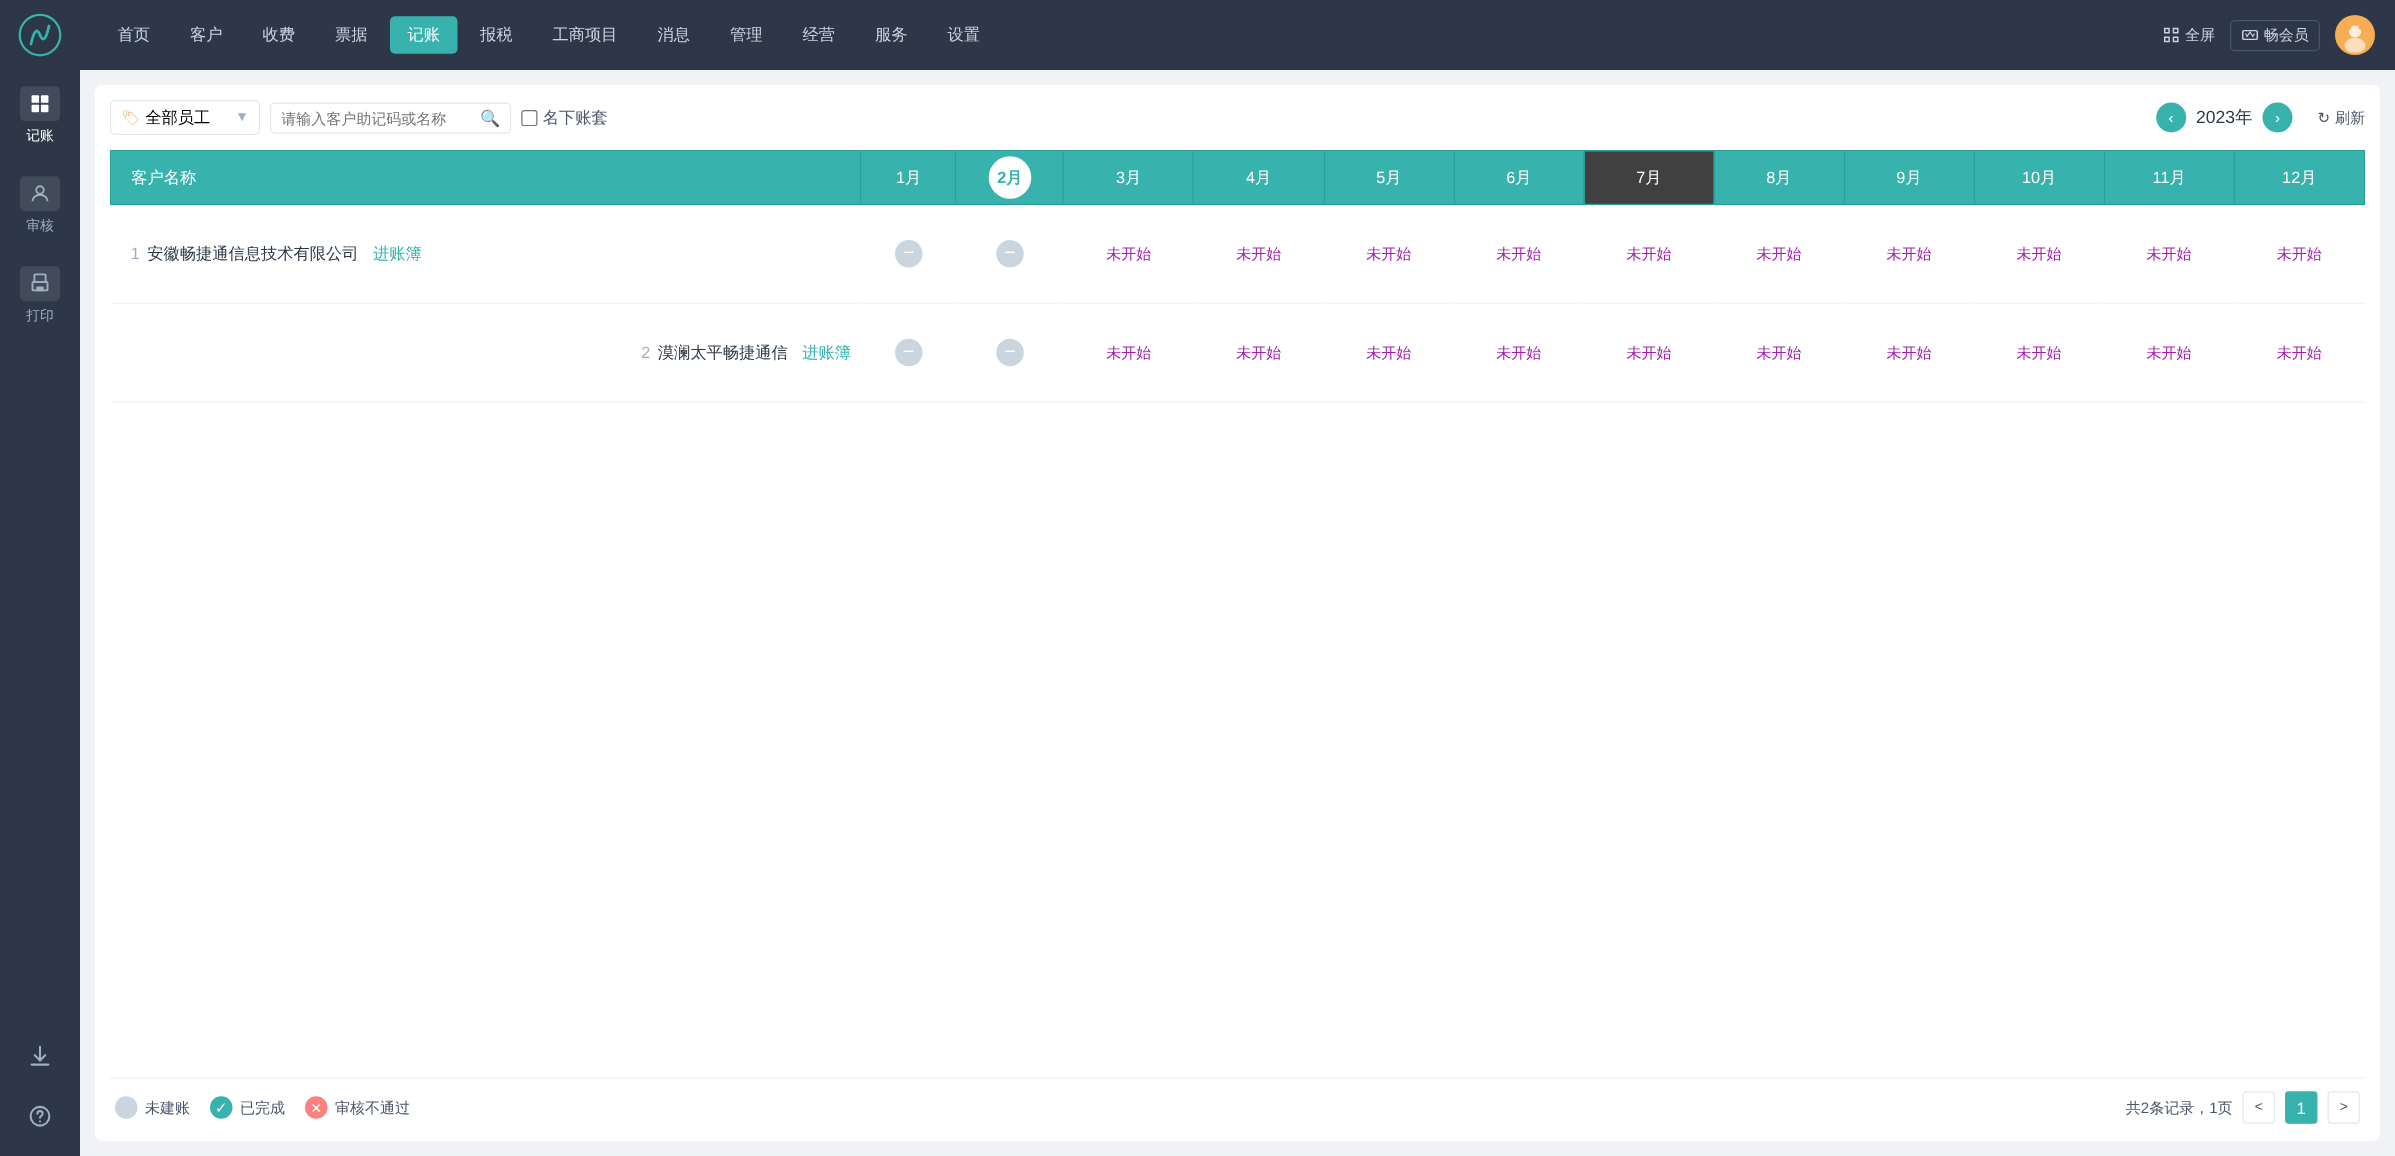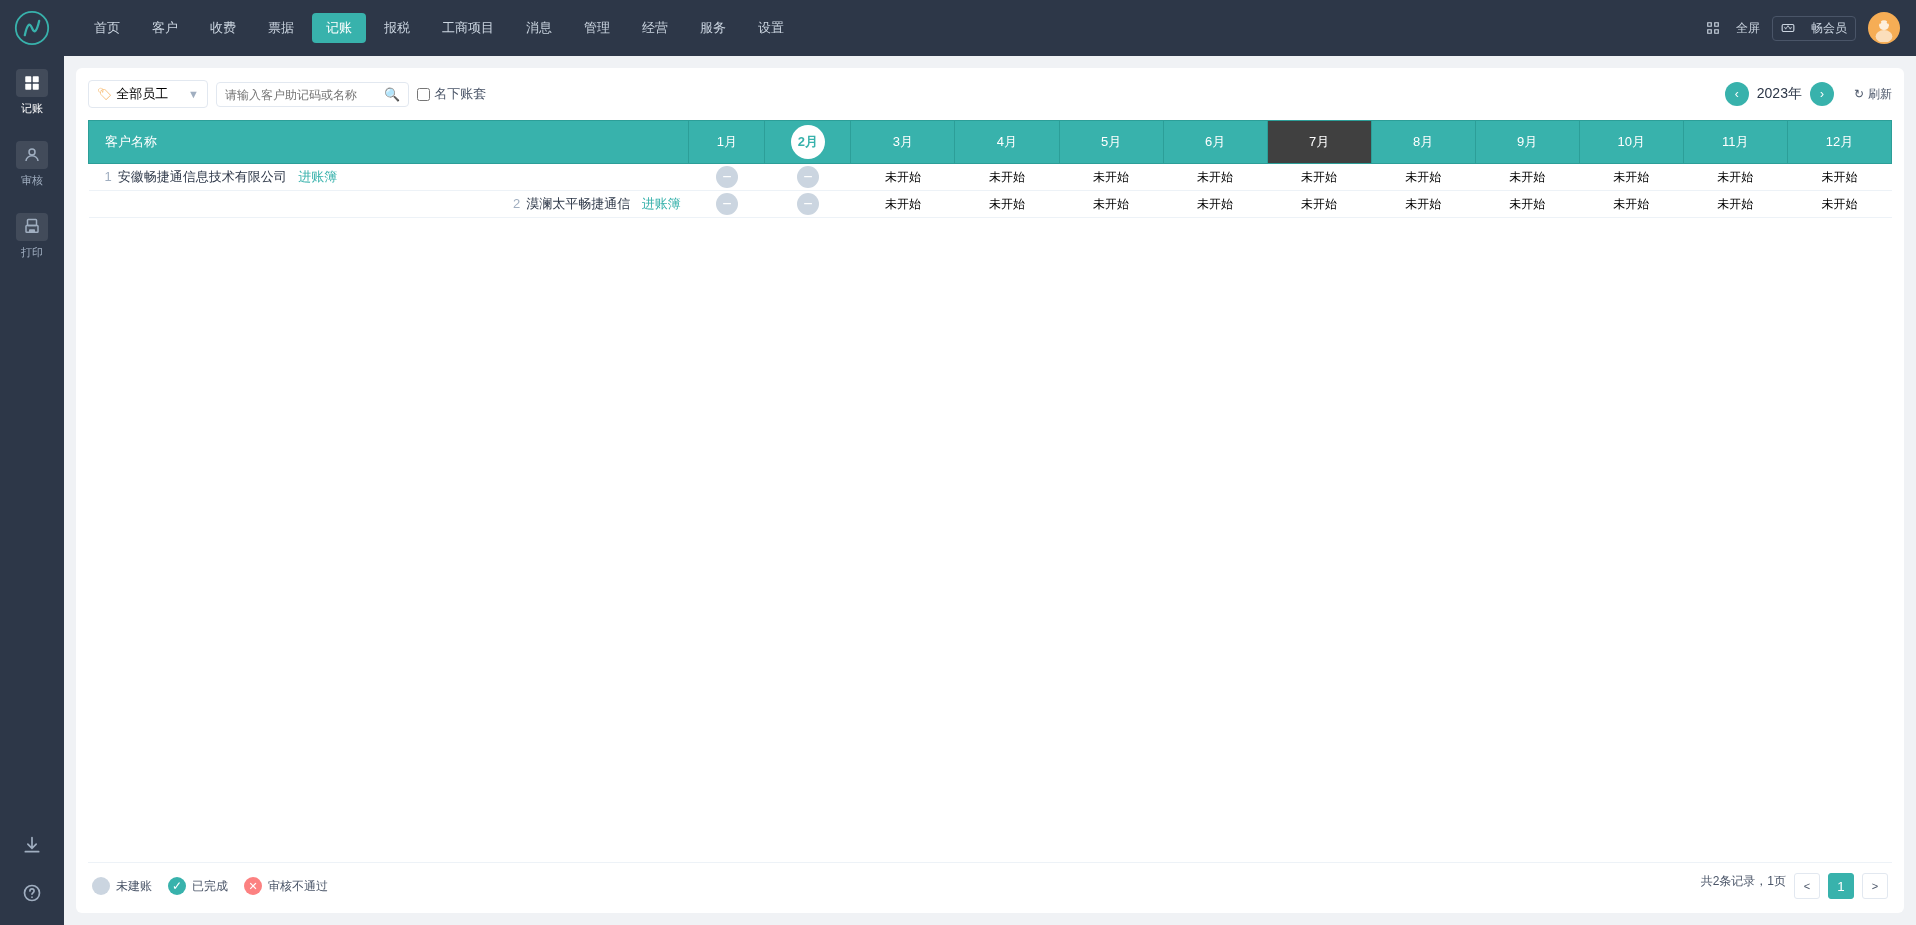--- a/index.html
+++ b/index.html
@@ -102,21 +102,21 @@
     .topnav-right {
       margin-left: auto;
       display: flex;
       align-items: center;
       gap: 12px;
       color: #cbd5e0;
     }
     .topnav-right .btn-fullscreen, .topnav-right .btn-vip {
       display: flex;
       align-items: center;
-      gap: 16px;
+      gap: 4px;
       cursor: pointer;
       font-size: 12px;
       color: #cbd5e0;
     }
     .topnav-right .btn-vip {
       border: 1px solid #4a5568;
       border-radius: 4px;
       padding: 3px 8px;
     }
     .avatar-circle {
@@ -262,32 +262,32 @@
     }
     thead th:first-child {
       text-align: left;
       padding-left: 16px;
       min-width: 300px;
     }
     tbody tr {
       border-bottom: 1px solid #edf2f7;
     }
     tbody td {
-      padding: 2px 8px;
+      padding: 28px 8px;
       text-align: center;
       color: #718096;
       font-size: 13px;
       border: none;
     }
     tbody td:first-child {
       text-align: left;
       padding-left: 16px;
       color: #2d3748;
     }
-    .status-not-started { color: #000000; font-size: 12px; text-align: right; }
+    .status-not-started { color: #a21caf; font-size: 12px; text-align: right; }
 
     
     .footer {
       display: flex;
       align-items: center;
       padding: 10px 4px 2px;
       flex-shrink: 0;
       gap: 16px;
       border-top: 1px solid #edf2f7;
       margin-top: 4px;
@@ -323,20 +323,21 @@
       background: #fc8181;
       display: flex;
       align-items: center;
       justify-content: center;
       color: #fff;
       font-size: 11px;
     }
     .pagination {
       margin-left: auto;
       display: flex;
+      align-items: center;
       gap: 8px;
       font-size: 12px;
       color: #4a5568;
     }
     .page-btn {
       width: 26px;
       height: 26px;
       border: 1px solid #e2e8f0;
       border-radius: 3px;
       display: flex;

